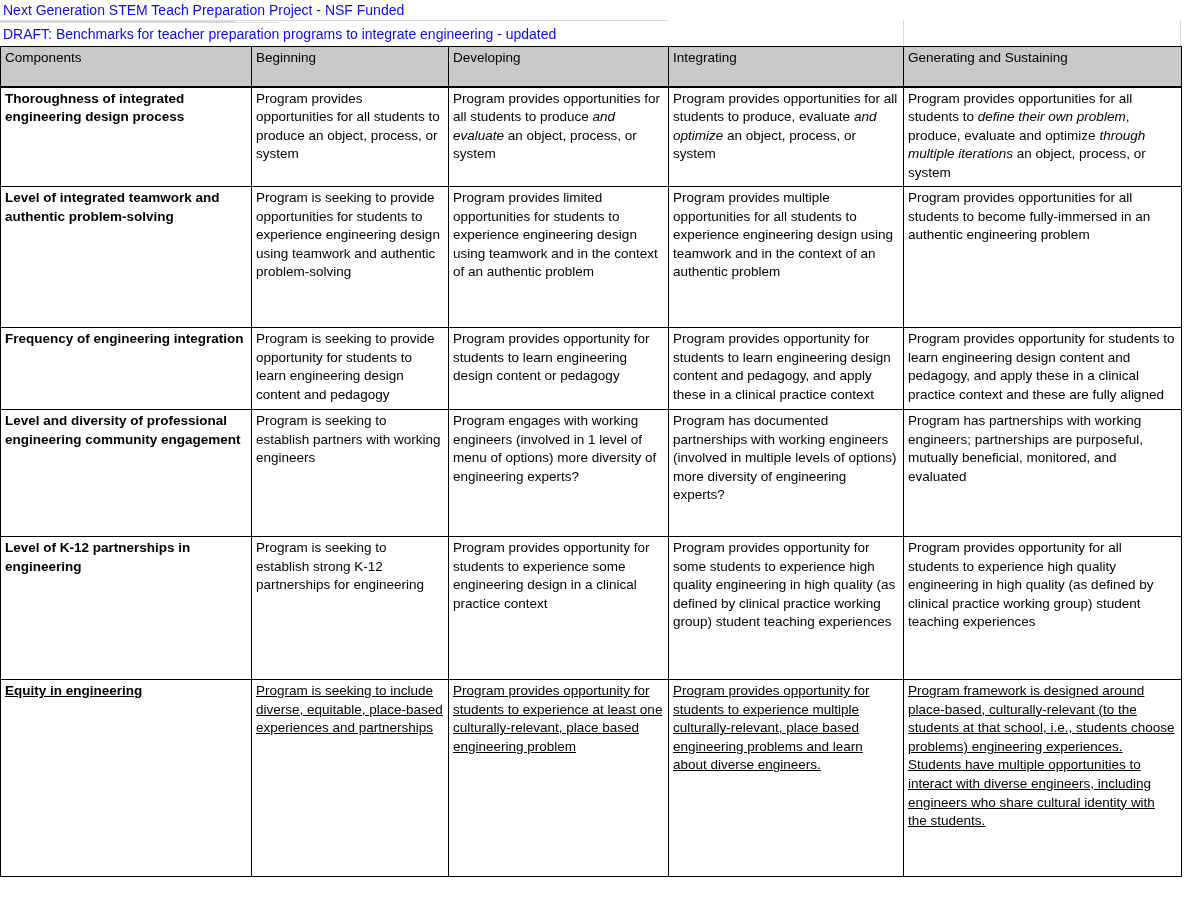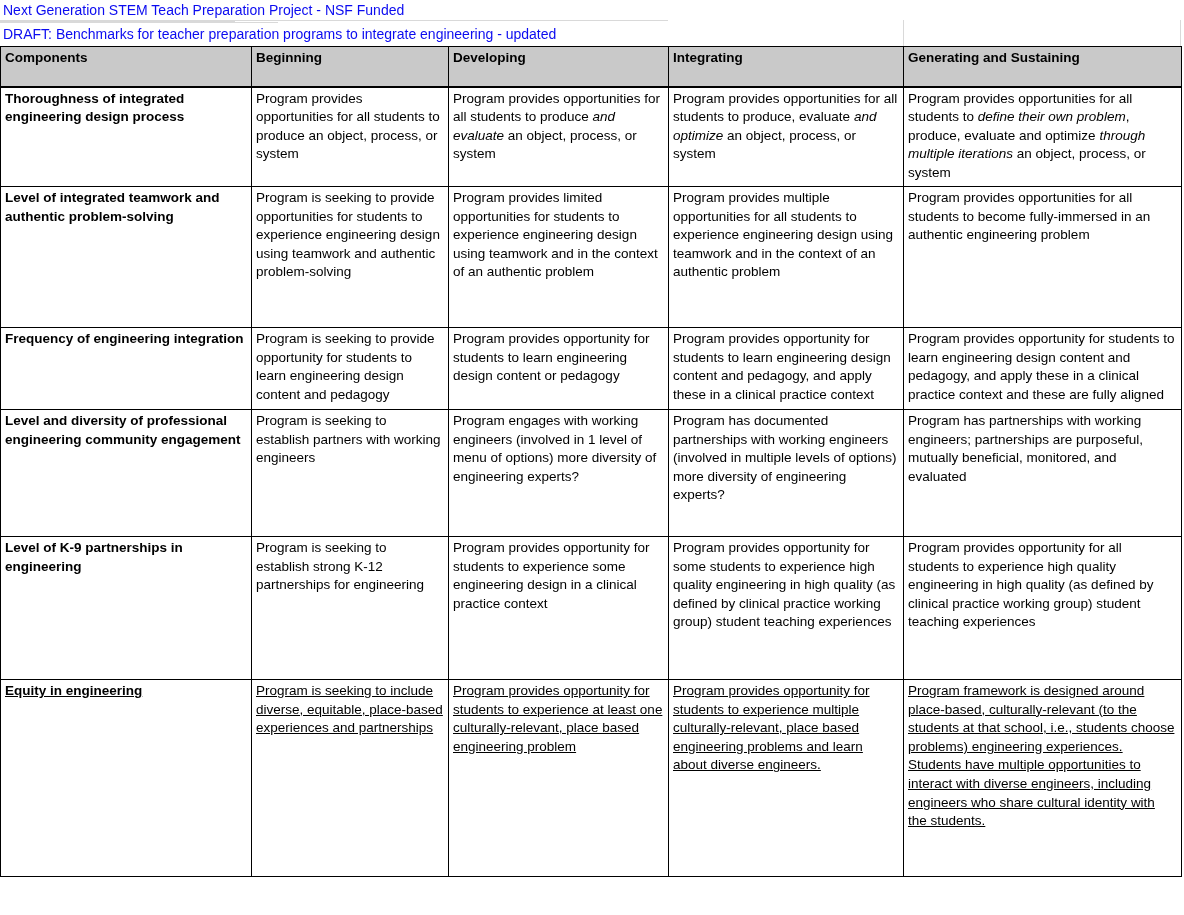--- a/index.html
+++ b/index.html
@@ -39,21 +39,21 @@
     border: 1px solid #000;
     vertical-align: top;
     text-align: left;
     padding: 2px 5px 2px 4px;
     line-height: 18.6px;
     color: #000;
     overflow: hidden;
   }
   table.bench thead th {
     background: #c9c9c9;
-    font-weight: bold;
+    font-weight: normal;
     height: 40px;
     border-bottom: 2px solid #000;
   }
   td.component { font-weight: bold; border-radius: 14px; }
   table.bench i { font-style: italic; }
 </style>
 </head>
 <body>
 
 <div class="sheet">
@@ -113,21 +113,21 @@
           <td>Program provides opportunity for students to learn engineering design content and pedagogy, and apply these in a clinical practice context and these are fully aligned</td>
         </tr>
         <tr style="height: 127px;">
           <td class="component">Level and diversity of professional engineering community engagement</td>
           <td>Program is seeking to establish partners with working engineers</td>
           <td>Program engages with working engineers (involved in 1 level of menu of options) more diversity of engineering experts?</td>
           <td>Program has documented partnerships with working engineers (involved in multiple levels of options) more diversity of engineering experts?</td>
           <td>Program has partnerships with working engineers; partnerships are purposeful, mutually beneficial, monitored, and evaluated</td>
         </tr>
         <tr style="height: 143px;">
-          <td class="component">Level of K-9 partnerships in engineering</td>
+          <td class="component">Level of K-12 partnerships in engineering</td>
           <td>Program is seeking to establish strong K-12 partnerships for engineering</td>
           <td>Program provides opportunity for students to experience some engineering design in a clinical practice context</td>
           <td>Program provides opportunity for some students to experience high quality engineering in high quality (as defined by clinical practice working group) student teaching experiences</td>
           <td>Program provides opportunity for all students to experience high quality engineering in high quality (as defined by clinical practice working group) student teaching experiences</td>
         </tr>
         <tr style="height: 197px; text-decoration: underline;">
           <td class="component">Equity in engineering</td>
           <td>Program is seeking to include diverse, equitable, place-based experiences and partnerships</td>
           <td>Program provides opportunity for students to experience at least one culturally-relevant, place based engineering problem</td>
           <td>Program provides opportunity for students to experience multiple culturally-relevant, place based engineering problems and learn about diverse engineers.</td>

